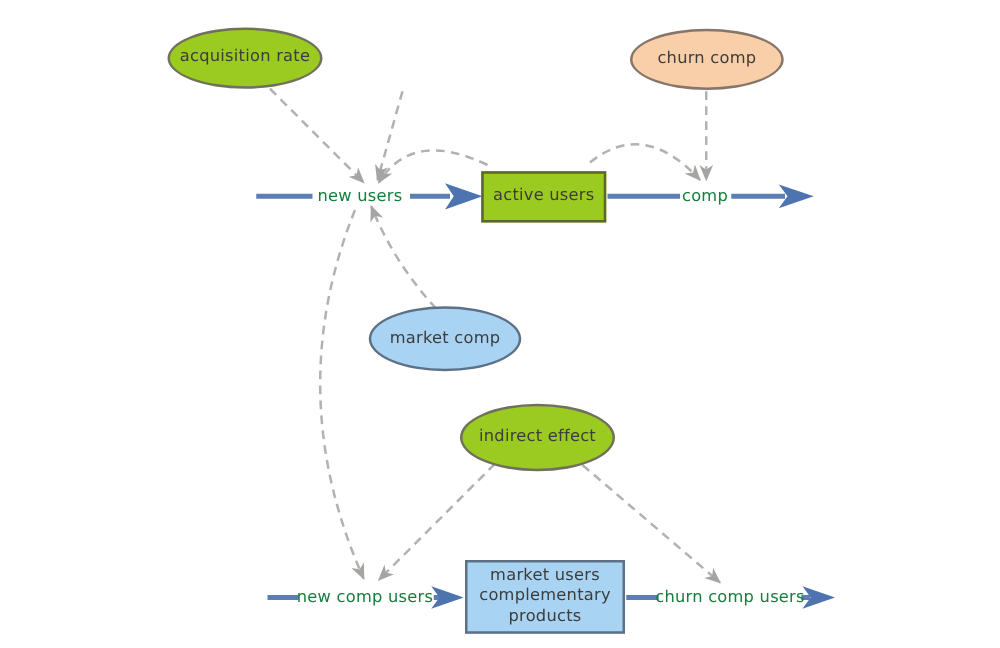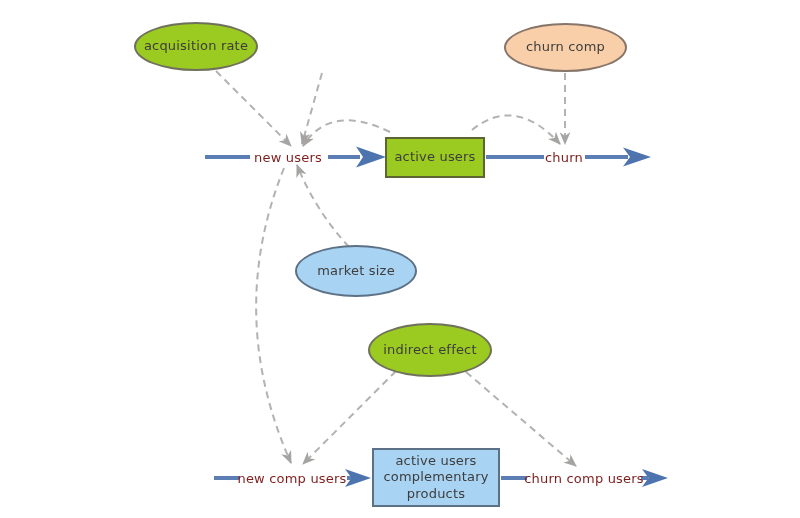--- a/index.html
+++ b/index.html
@@ -21,21 +21,21 @@
   .rect{border:2px solid;}
   .fill-green{background:#9bca20;}
   .fill-peach{background:#f9cfa9;}
   .fill-blue{background:#a9d3f2;}
   .b-green-ellipse{border-color:#70715c;}
   .b-green-rect{border-color:#5d6632;}
   .b-peach{border-color:#87756a;}
   .b-blue{border-color:#5c7186;}
   .flow-label{
     position:absolute;transform:translate(-50%,-50%);
-    color:#7f1d1d;font-size:13px;letter-spacing:.2px;white-space:nowrap;
+    color:#15803d;font-size:13px;letter-spacing:.2px;white-space:nowrap;
   }
   .wrap-label{width:112px;}
 </style>
 </head>
 <body>
 
 <div class="stage">
 
   <svg width="800" height="518" viewBox="0 0 800 518">
     <defs>
@@ -98,33 +98,33 @@
   <div class="node ellipse fill-green b-green-ellipse" style="left:134px;top:22px;width:124px;height:49px;">
     <span>acquisition rate</span>
   </div>
 
 
   <div class="node ellipse fill-peach b-peach" style="left:504px;top:23px;width:123px;height:49px;">
     <span>churn comp</span>
   </div>
 
   <div class="node ellipse fill-blue b-blue" style="left:295px;top:245px;width:122px;height:52px;">
-    <span>market size</span>
+    <span>market comp</span>
   </div>
 
   <div class="node ellipse fill-green b-green-ellipse" style="left:368px;top:323px;width:124px;height:54px;">
     <span>indirect effect</span>
   </div>
 
   <div class="node rect fill-green b-green-rect" style="left:385px;top:137px;width:100px;height:41px;">
     <span>active users</span>
   </div>
 
   <div class="node rect fill-blue b-blue" style="left:372px;top:448px;width:128px;height:59px;">
-    <span class="wrap-label">active users complementary products</span>
+    <span class="wrap-label">market users complementary products</span>
   </div>
 
   <span class="flow-label" style="left:288px;top:157px;">new users</span>
-  <span class="flow-label" style="left:564px;top:157px;">churn</span>
+  <span class="flow-label" style="left:564px;top:157px;">comp</span>
   <span class="flow-label" style="left:292px;top:478px;">new comp users</span>
   <span class="flow-label" style="left:584px;top:478px;">churn comp users</span>
 
 </div>
 
 </body></html>

